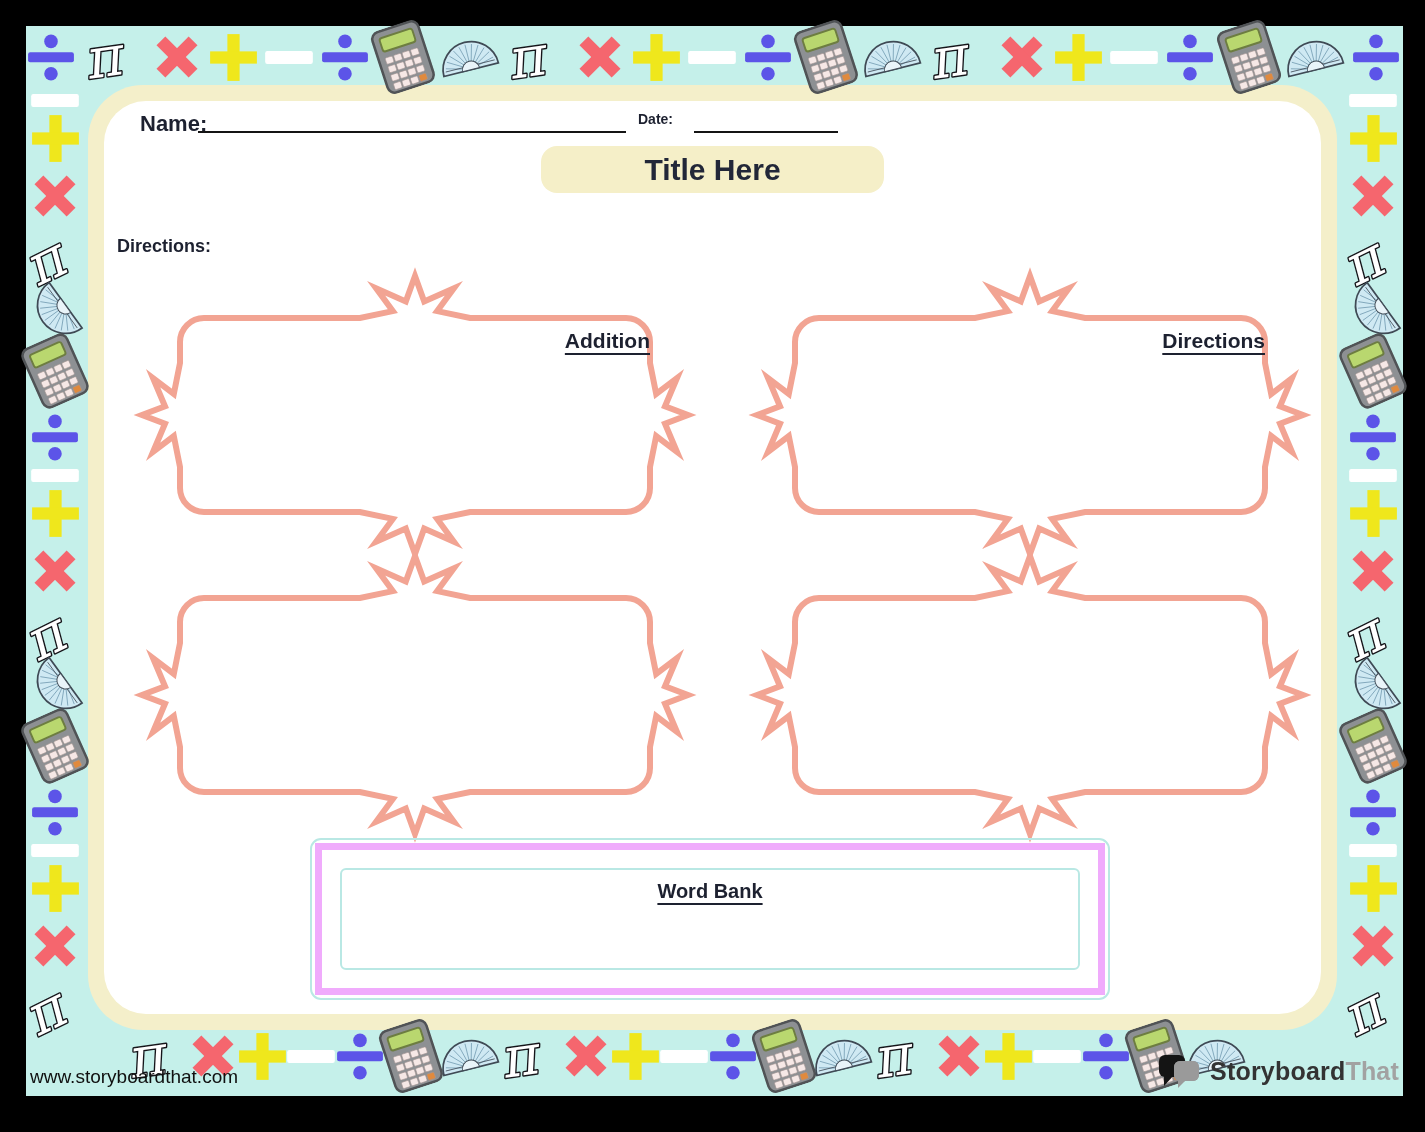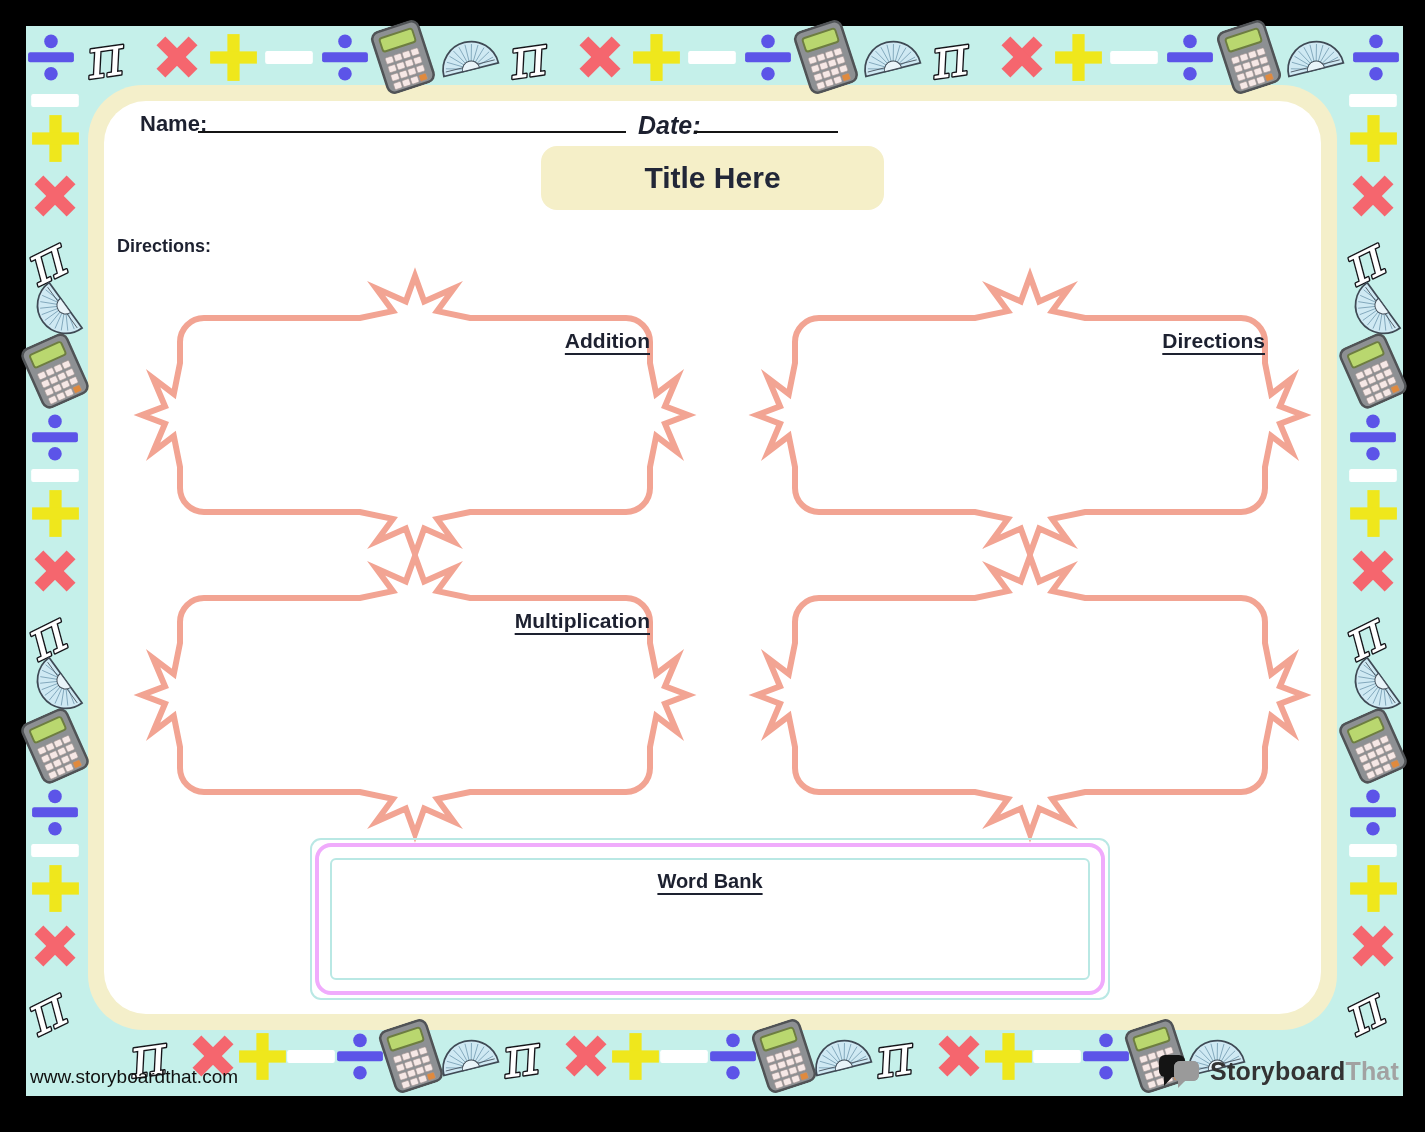--- a/index.html
+++ b/index.html
@@ -26,40 +26,40 @@
   .i-pi svg{width:62px;height:60px;transform:rotate(-8deg);}
   .i-calculator svg{width:52px;height:66px;transform:rotate(-18deg);}
   .i-protractor svg{width:62px;height:36px;transform:rotate(-14deg);}
   .strip-left .i-pi svg,.strip-right .i-pi svg{transform:rotate(-26deg);}
   .strip-left .i-protractor svg,.strip-right .i-protractor svg{transform:rotate(-126deg);}
   .strip-left .i-calculator svg,.strip-right .i-calculator svg{transform:rotate(-24deg);}
   
   .txt{color:#1d2130;font-weight:bold;}
   .name-label{position:absolute;left:140px;top:111px;font-size:22px;z-index:4;}
   .name-line{position:absolute;left:198px;top:131px;width:428px;border-bottom:2.5px solid #141414;z-index:4;}
-  .date-label{position:absolute;left:638px;top:111px;font-size:25px;z-index:4;font-style:italic;}
+  .date-label{position:absolute;left:638px;top:111px;font-size:14px;z-index:4;}
   .date-line{position:absolute;left:694px;top:131px;width:144px;border-bottom:2.5px solid #141414;z-index:4;}
-  .title-box{position:absolute;left:541px;top:146px;width:343px;height:64px;border-radius:16px;
+  .title-box{position:absolute;left:541px;top:146px;width:343px;height:47px;border-radius:16px;
     background:#f5efc8;display:flex;align-items:center;justify-content:center;z-index:4;}
   .title-box span{font-size:30px;font-weight:bold;color:#222738;}
   .directions-label{position:absolute;left:117px;top:236px;font-size:18px;z-index:4;}
   
   .burst-box{position:absolute;width:570px;height:294px;z-index:4;}
   .burst-box svg{position:absolute;left:0;top:0;width:570px;height:294px;overflow:visible;}
   .burst-label{position:absolute;left:50px;width:470px;top:61px;text-align:right;
     font-size:21px;font-weight:bold;color:#1d2130;
     text-decoration:underline;text-decoration-thickness:2px;text-underline-offset:5px;}
   .bb-add{left:130px;top:268px;}
   .bb-sub{left:745px;top:268px;}
   .bb-mul{left:130px;top:548px;}
   .bb-div{left:745px;top:548px;}
   
   .wb-outer{position:absolute;left:310px;top:838px;width:800px;height:162px;z-index:4;
     border:2px solid #b9e8e4;border-radius:11px;padding:3px;box-sizing:border-box;}
-  .wb-mid{width:100%;height:100%;border:4px solid #f0abfc;border-radius:16px;padding:11px;box-sizing:border-box;}
+  .wb-mid{width:100%;height:100%;border:7px solid #f0abfc;border-radius:0;padding:18px;box-sizing:border-box;}
   .wb-inner{width:100%;height:100%;border:2px solid #b9e8e4;border-radius:6px;box-sizing:border-box;text-align:center;}
   .wb-title{display:inline-block;margin-top:10px;font-size:20px;font-weight:bold;color:#1d2130;
     text-decoration:underline;text-decoration-thickness:2px;text-underline-offset:5px;}
   .wb-placeholder{margin-top:24px;font-size:17px;font-weight:bold;color:#1d2130;}
   
   .site-url{position:absolute;left:30px;top:1066px;font-size:19px;font-weight:normal;color:#101010;z-index:5;}
   .brand{position:absolute;right:26px;top:1050px;height:42px;display:flex;align-items:center;gap:7px;z-index:5;}
   .brand-text{font-size:25px;font-weight:600;letter-spacing:0.2px;}
   .brand-text .b1{color:#333333;}
   .brand-text .b2{color:#a2a2a2;}
@@ -896,21 +896,20 @@
 <div class="burst-box bb-sub">
   <svg viewBox="0 0 570 294">
       <path d="M 74 50 L 230.0 50.0 L 262.8 43.1 L 246.1 20.3 L 275.8 33.4 L 285.0 8.0 L 294.2 33.4 L 323.9 20.3 L 307.2 43.1 L 340.0 50.0 L 496 50 A 24 24 0 0 1 520 74 L 520.0 95.0 L 526.2 126.0 L 546.9 110.2 L 535.0 138.3 L 558.0 147.0 L 535.0 155.7 L 546.9 183.8 L 526.2 168.0 L 520.0 199.0 L 520 220 A 24 24 0 0 1 496 244 L 340.0 244.0 L 307.2 250.9 L 323.9 273.7 L 294.2 260.6 L 285.0 286.0 L 275.8 260.6 L 246.1 273.7 L 262.8 250.9 L 230.0 244.0 L 74 244 A 24 24 0 0 1 50 220 L 50.0 199.0 L 43.8 168.0 L 23.1 183.8 L 35.0 155.7 L 12.0 147.0 L 35.0 138.3 L 23.1 110.2 L 43.8 126.0 L 50.0 95.0 L 50 74 A 24 24 0 0 1 74 50 Z" fill="#ffffff" stroke="#f2a493" stroke-width="6" stroke-linejoin="miter" stroke-miterlimit="10"></path>
     </svg>
   <div class="burst-label">Directions</div>
 </div>
 <div class="burst-box bb-mul">
   <svg viewBox="0 0 570 294">
       <path d="M 74 50 L 230.0 50.0 L 262.8 43.1 L 246.1 20.3 L 275.8 33.4 L 285.0 8.0 L 294.2 33.4 L 323.9 20.3 L 307.2 43.1 L 340.0 50.0 L 496 50 A 24 24 0 0 1 520 74 L 520.0 95.0 L 526.2 126.0 L 546.9 110.2 L 535.0 138.3 L 558.0 147.0 L 535.0 155.7 L 546.9 183.8 L 526.2 168.0 L 520.0 199.0 L 520 220 A 24 24 0 0 1 496 244 L 340.0 244.0 L 307.2 250.9 L 323.9 273.7 L 294.2 260.6 L 285.0 286.0 L 275.8 260.6 L 246.1 273.7 L 262.8 250.9 L 230.0 244.0 L 74 244 A 24 24 0 0 1 50 220 L 50.0 199.0 L 43.8 168.0 L 23.1 183.8 L 35.0 155.7 L 12.0 147.0 L 35.0 138.3 L 23.1 110.2 L 43.8 126.0 L 50.0 95.0 L 50 74 A 24 24 0 0 1 74 50 Z" fill="#ffffff" stroke="#f2a493" stroke-width="6" stroke-linejoin="miter" stroke-miterlimit="10"></path>
     </svg>
-  <div class="burst-label">Multiplication</div>
 </div>
 <div class="burst-box bb-div">
   <svg viewBox="0 0 570 294">
       <path d="M 74 50 L 230.0 50.0 L 262.8 43.1 L 246.1 20.3 L 275.8 33.4 L 285.0 8.0 L 294.2 33.4 L 323.9 20.3 L 307.2 43.1 L 340.0 50.0 L 496 50 A 24 24 0 0 1 520 74 L 520.0 95.0 L 526.2 126.0 L 546.9 110.2 L 535.0 138.3 L 558.0 147.0 L 535.0 155.7 L 546.9 183.8 L 526.2 168.0 L 520.0 199.0 L 520 220 A 24 24 0 0 1 496 244 L 340.0 244.0 L 307.2 250.9 L 323.9 273.7 L 294.2 260.6 L 285.0 286.0 L 275.8 260.6 L 246.1 273.7 L 262.8 250.9 L 230.0 244.0 L 74 244 A 24 24 0 0 1 50 220 L 50.0 199.0 L 43.8 168.0 L 23.1 183.8 L 35.0 155.7 L 12.0 147.0 L 35.0 138.3 L 23.1 110.2 L 43.8 126.0 L 50.0 95.0 L 50 74 A 24 24 0 0 1 74 50 Z" fill="#ffffff" stroke="#f2a493" stroke-width="6" stroke-linejoin="miter" stroke-miterlimit="10"></path>
     </svg>
 </div>
 
 <div class="wb-outer">
   <div class="wb-mid">
     <div class="wb-inner">

